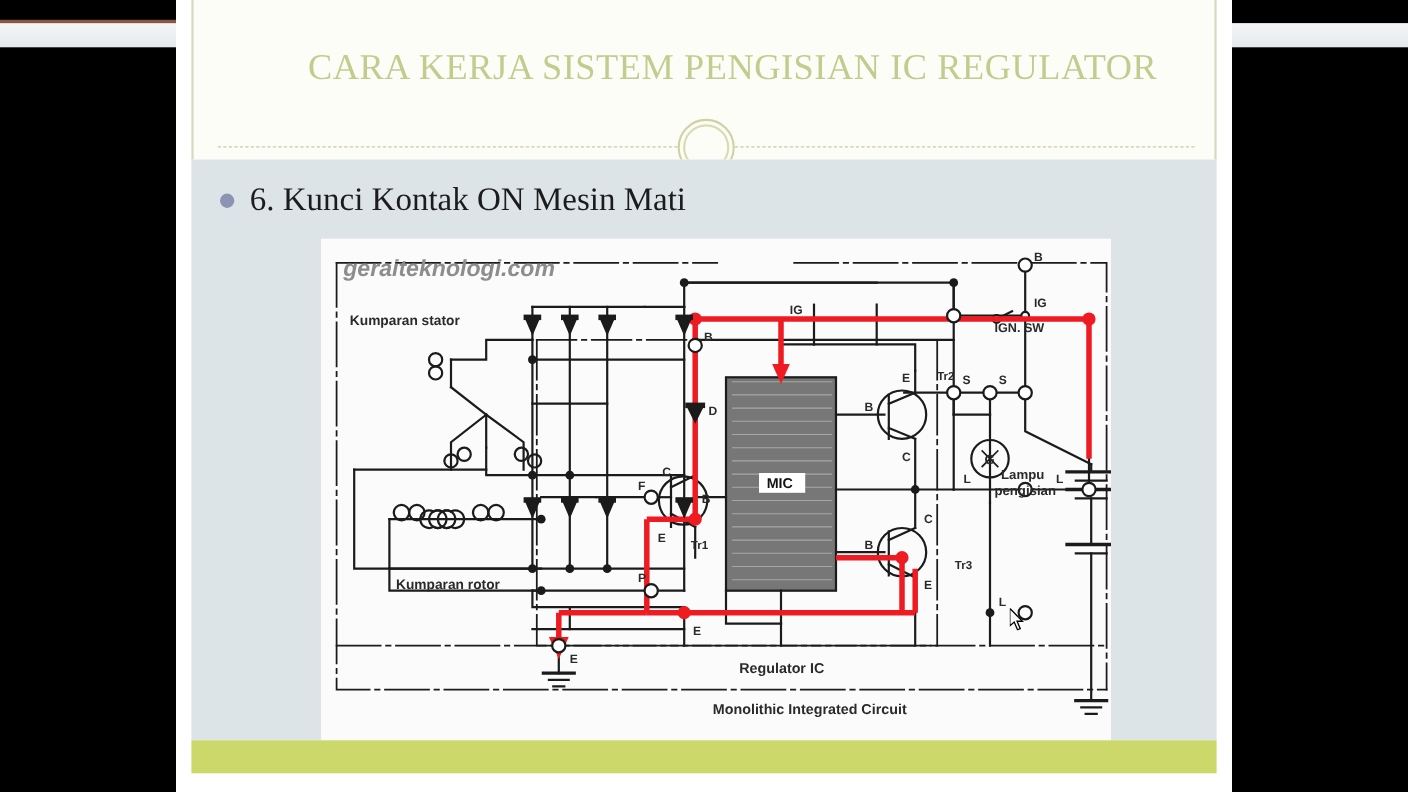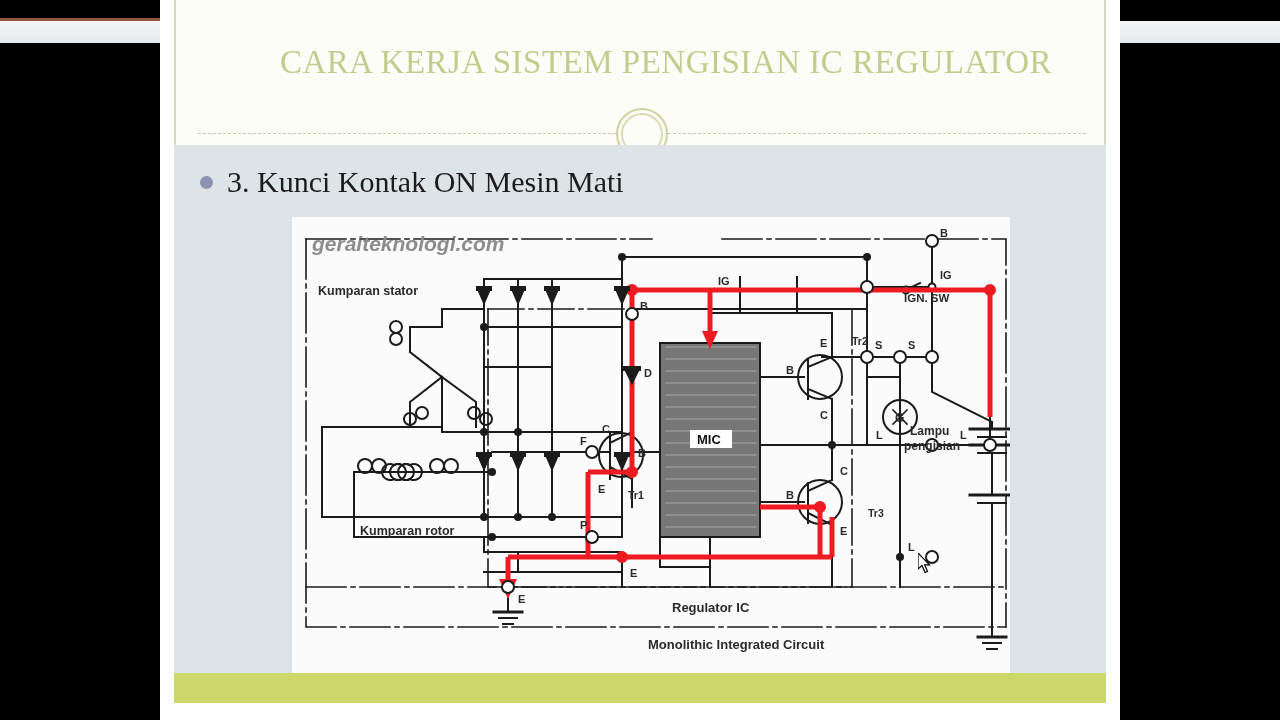--- a/index.html
+++ b/index.html
@@ -105,21 +105,21 @@
       <div class="title-circle-wrap">
         <div class="ring-outer"></div>
         <div class="ring-inner"></div>
       </div>
     </div>
 
     <div class="slide-body">
 
       <div class="bullet-row">
         <div class="bullet-dot"></div>
-        <div class="bullet-text">3. Kunci Kontak ON Mesin Mati</div>
+        <div class="bullet-text">6. Kunci Kontak ON Mesin Mati</div>
       </div>
 
       <div class="diagram-panel">
         <svg width="718" height="458" viewBox="0 0 718 458" xmlns="http://www.w3.org/2000/svg">
 
           <rect x="0" y="0" width="718" height="458" fill="#fbfbfb"></rect>
 
           <g stroke="#1b1b1b" stroke-width="2" fill="none" stroke-linecap="square">
 
             <path d="M14 22 L14 410 L714 410" stroke-dasharray="40 5 4 5" stroke-width="1.6"></path>

